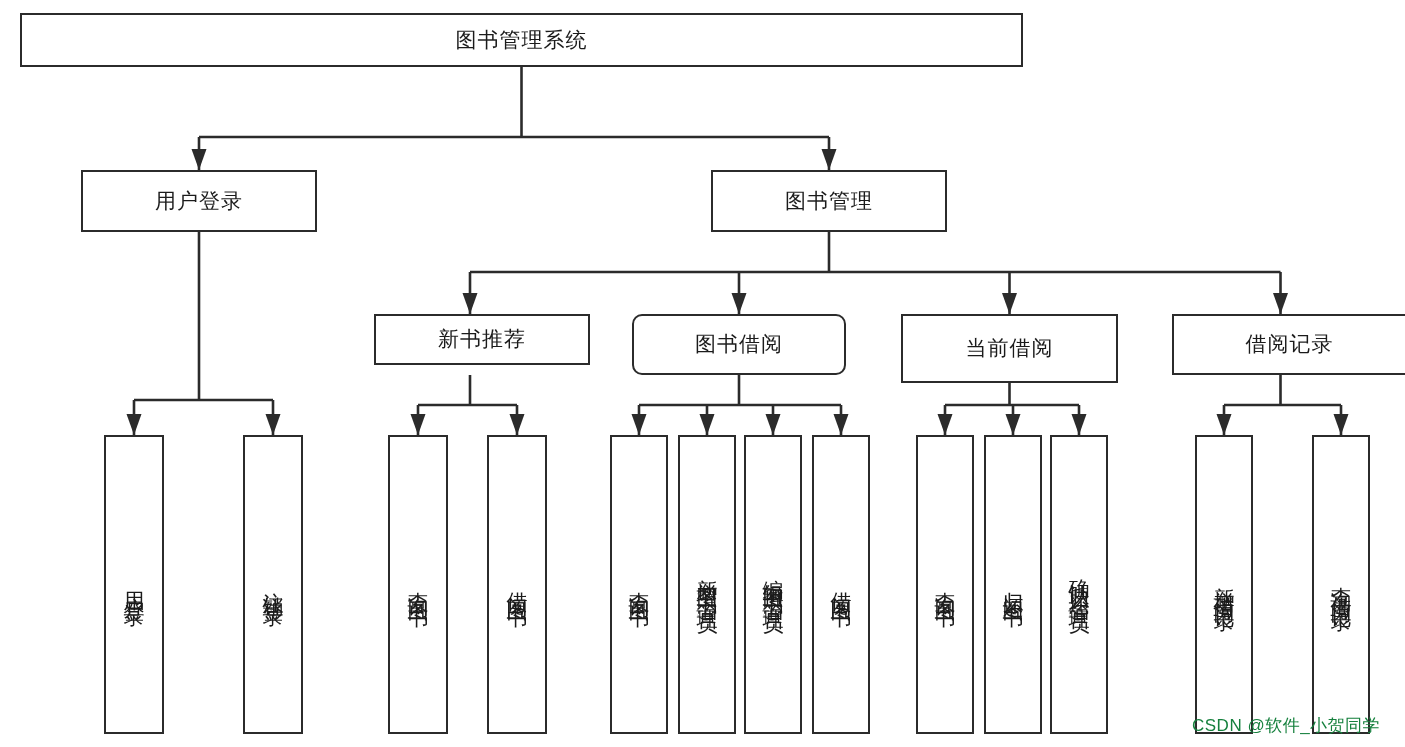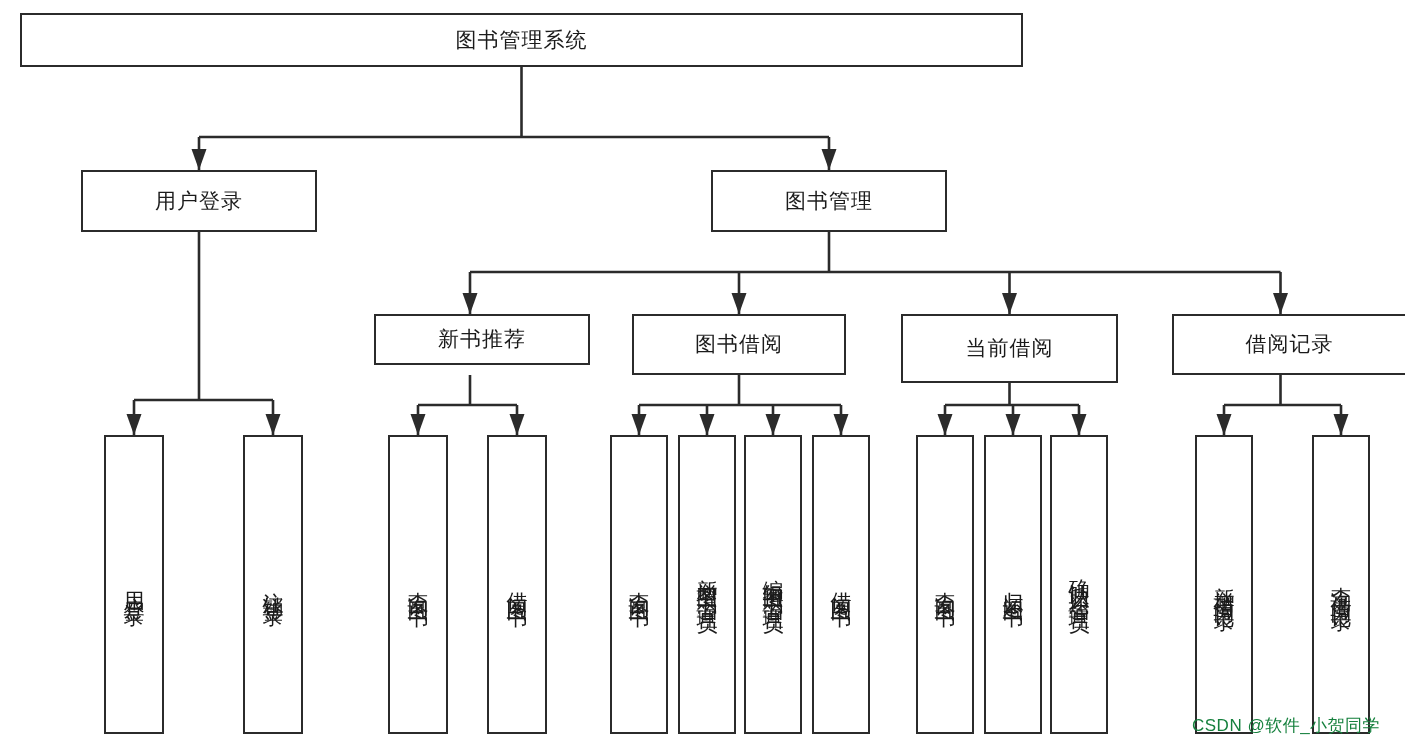--- a/index.html
+++ b/index.html
@@ -128,21 +128,21 @@
       </div>
       <div class="node" style="left: 81px; top: 170px; width: 236px; height: 62px;">
         <span class="label">用户登录</span>
       </div>
       <div class="node" style="left: 711px; top: 170px; width: 236px; height: 62px;">
         <span class="label">图书管理</span>
       </div>
       <div class="node" style="left: 362px; top: 314px; width: 216px; height: 51px; margin-left: 12px;">
         <span class="label">新书推荐</span>
       </div>
-      <div class="node" style="left: 632px; top: 314px; width: 214px; height: 61px;">
+      <div class="node" style="left: 632px; top: 314px; width: 214px; height: 61px; border-radius: 10px;">
         <span class="label">图书借阅</span>
       </div>
       <div class="node" style="left: 901px; top: 314px; width: 217px; height: 69px;">
         <span class="label">当前借阅</span>
       </div>
       <div class="node" style="left: 1172px; top: 314px; width: 235px; height: 61px;">
         <span class="label">借阅记录</span>
       </div>
       <div class="node vertical" style="left: 104px; top: 435px; width: 60px; height: 299px;">
         <span class="label">用户登录</span>

